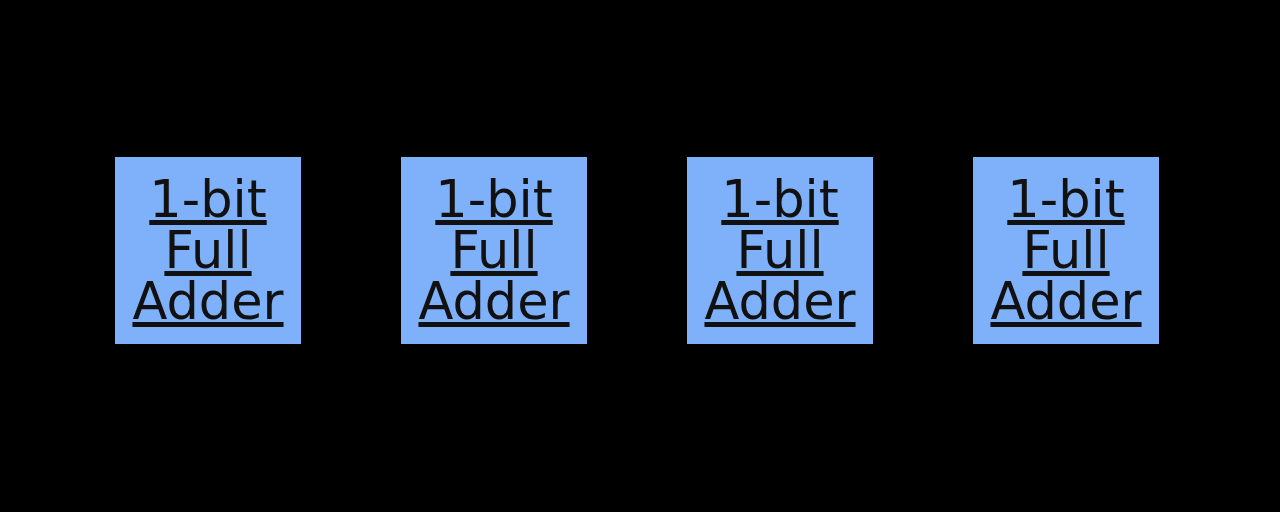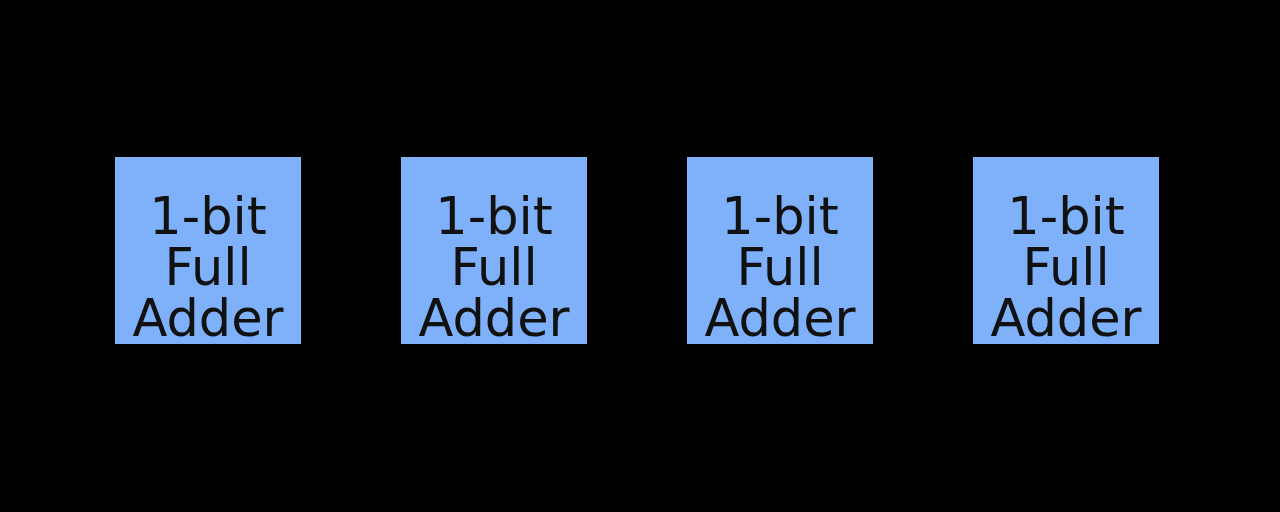--- a/index.html
+++ b/index.html
@@ -19,26 +19,27 @@
     position: absolute;
     top: 155px;
     width: 190px;
     height: 191px;
     box-sizing: border-box;
     background: var(--block-fill, #7FB1FA);
     border: 2px solid var(--block-border, #000000);
     display: flex;
     flex-direction: column;
     align-items: center;
-    justify-content: flex-end;
+    justify-content: center;
     color: var(--block-text, #111111);
     font-size: 51px;
     line-height: 51px;
     text-align: center;
     white-space: nowrap;
+    text-decoration: underline;
   }
   .pos-1 { left: 113px; }
   .pos-2 { left: 399px; }
   .pos-3 { left: 685px; }
   .pos-4 { left: 971px; }
   .label-line {
     display: block;
   }
 </style>
 </head>

